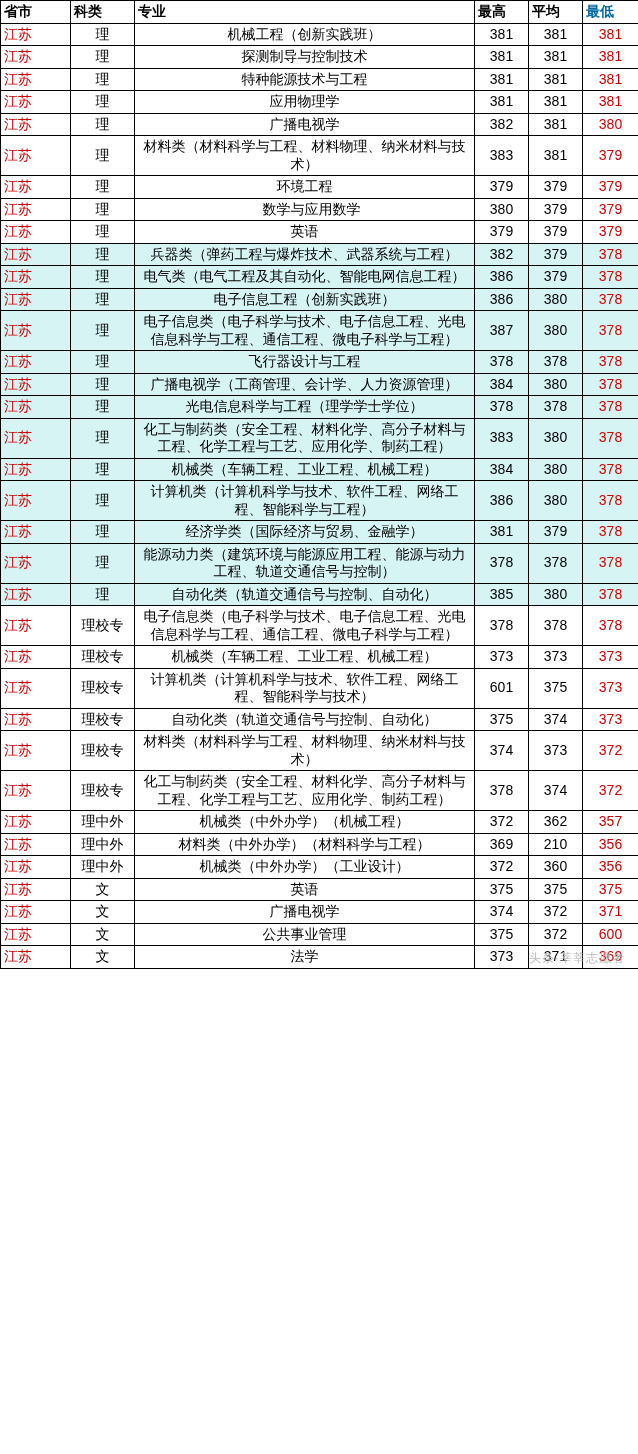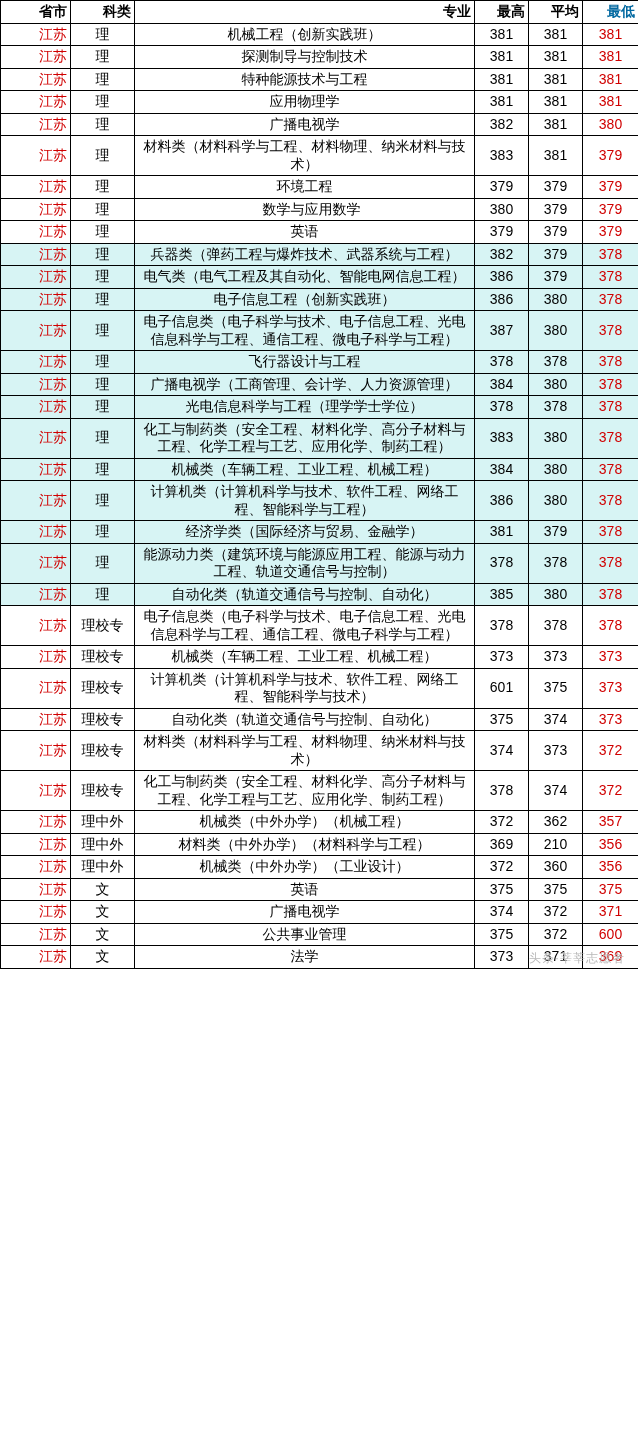--- a/index.html
+++ b/index.html
@@ -27,29 +27,29 @@
   
   col.c-prov { width: 70px; }
   col.c-type { width: 64px; }
   col.c-major { width: 340px; }
   col.c-max  { width: 54px; }
   col.c-avg  { width: 54px; }
   col.c-min  { width: 56px; }
 
   thead th {
     font-weight: bold;
-    text-align: right;
+    text-align: left;
     font-size: 15px;
     padding: 3px 2px;
   }
   thead th.min-h { color: #0369a1; }
 
   td.prov {
     color: #d00000;
-    text-align: right;
+    text-align: left;
     font-weight: normal;
     white-space: nowrap;
   }
   td.type {
     text-align: center;
     white-space: nowrap;
   }
   td.major {
     text-align: center;
     word-break: break-all;

